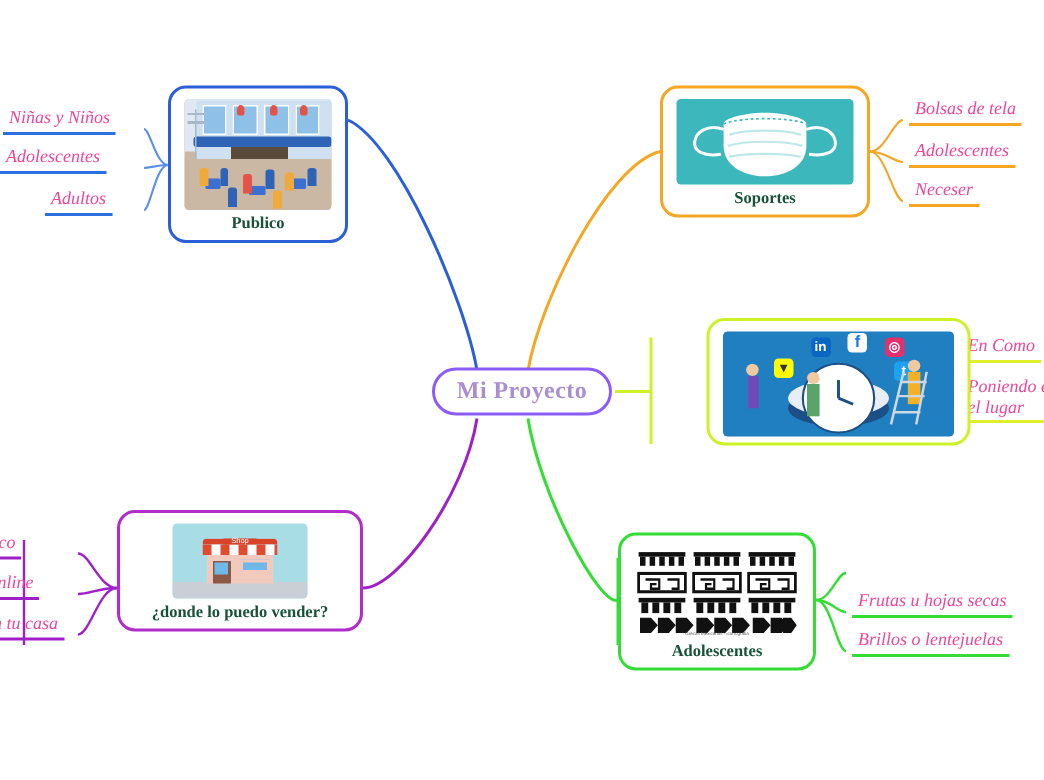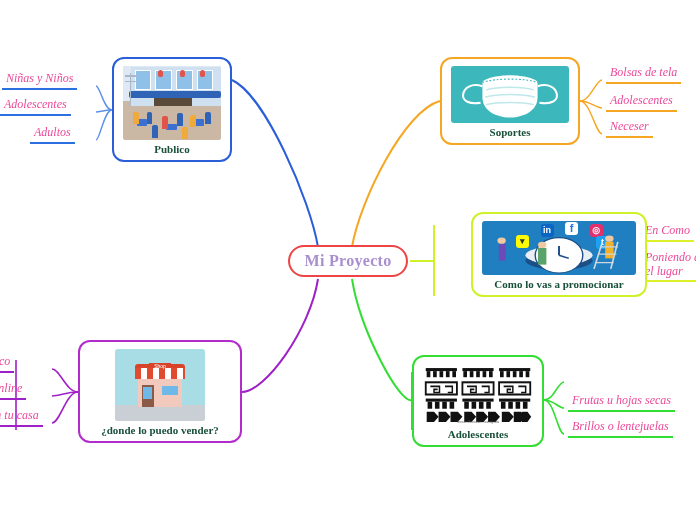--- a/index.html
+++ b/index.html
@@ -11,21 +11,21 @@
     position:relative;
   }
   #canvas{position:absolute;left:0;top:0;width:696px;height:520px;}
   svg.links{position:absolute;left:0;top:0;width:696px;height:520px;pointer-events:none;}
 
   
   .center-node{
     position:absolute;
     left:288px;top:245px;
     width:120px;height:32px;
-    border:2px solid #ef4444;
+    border:2px solid #8b5cf6;
     border-radius:17px;
     background:#ffffff;
     display:flex;align-items:center;justify-content:center;
     box-sizing:border-box;
     z-index:5;
   }
   .center-node span{
     font-size:16px;font-weight:bold;color:#a98fd0;
     letter-spacing:.3px;
   }
@@ -50,21 +50,21 @@
   }
   .card .caption{
     font-size:11px;font-weight:bold;color:#18503a;
     margin-top:3px;line-height:13px;white-space:nowrap;
   }
 
   #card-publico{left:112px;top:57px;width:120px;height:105px;border-color:#2b5fd9;}
   #card-soportes{left:440px;top:57px;width:140px;height:88px;border-color:#f5a623;}
   #card-promocion{left:434px;top:212px;width:176px;height:85px;border-color:#cdf22a;margin-left:37px;}
   #card-icono{left:412px;top:355px;width:132px;height:92px;border-color:#33dd33;}
-  #card-vender{left:78px;top:340px;width:164px;height:103px;border-color:#b22ccc;}
+  #card-vender{left:78px;top:340px;width:164px;height:81px;border-color:#b22ccc;}
 
   
   .leaf{
     position:absolute;
     font-size:12px;color:#ec4899;
     line-height:15px;
     padding:0 4px 2px 4px;
     border-bottom:2.5px solid #555;
     white-space:nowrap;
     z-index:3;
@@ -250,21 +250,20 @@
         <rect x="12" y="22" width="5" height="16" fill="#6e4ab8"></rect>
         <circle cx="14" cy="19" r="3" fill="#f0c9a0"></circle>
         <rect x="40" y="26" width="6" height="16" fill="#5aa36a"></rect>
         <circle cx="43" cy="23" r="3" fill="#f0c9a0"></circle>
         <rect x="88" y="20" width="6" height="16" fill="#f2b129"></rect>
         <circle cx="91" cy="17" r="3" fill="#f0c9a0"></circle>
         <path d="M80,46 L86,20 M92,46 L97,20" stroke="#cfd8e0" stroke-width="1.2"></path>
         <path d="M81,40 H94 M83,32 H96 M85,25 H97" stroke="#cfd8e0" stroke-width="1.2"></path>
       </svg>
     </div>
-    <div class="caption">Como lo vas a promocionar</div>
   </div>
   <div class="leaf b-yellow" id="leaf-enredes">En Como</div>
   <div class="leaf b-yellow two-line" id="leaf-poniendo">Poniendo en el lugar</div>
 
   <div class="card" id="card-icono">
     <div class="thumb greca greca-bg">
       <svg viewBox="0 0 120 60" width="100%" height="100%" preserveAspectRatio="none">
         <g fill="#111">
           <g>
             <rect x="3" y="4" width="34" height="3"></rect>

